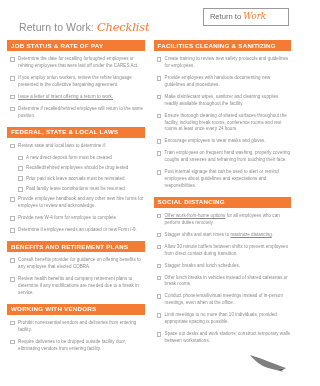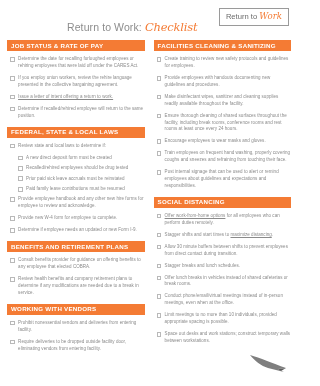--- a/index.html
+++ b/index.html
@@ -22,35 +22,34 @@
     height: 40px;
   }
   .title {
     position: absolute;
     left: 19px; top: 22px;
     font-size: 10.5px;
     color: #8d8d8d;
     letter-spacing: .1px;
     white-space: nowrap;
     line-height: 1;
-    margin-left: 48px;
   }
   .title .script {
     font-family: "DejaVu Serif", serif;
     font-style: italic;
     color: #f47b34;
     font-size: 11.5px;
     letter-spacing: -.2px;
   }
   .logo-box {
     position: absolute;
     right: 9px; top: 8px;
     border: 1px solid #9a9a9a;
     background: #fff;
-    padding: 3px 6px 4px 6px;
+    padding: 3px 22px 4px 6px;
     font-size: 7.6px;
     color: #6b6b6b;
     white-space: nowrap;
     line-height: 1;
   }
   .logo-box .logo-script {
     font-family: "DejaVu Serif", serif;
     font-style: italic;
     color: #f47b34;
     font-size: 8.6px;

